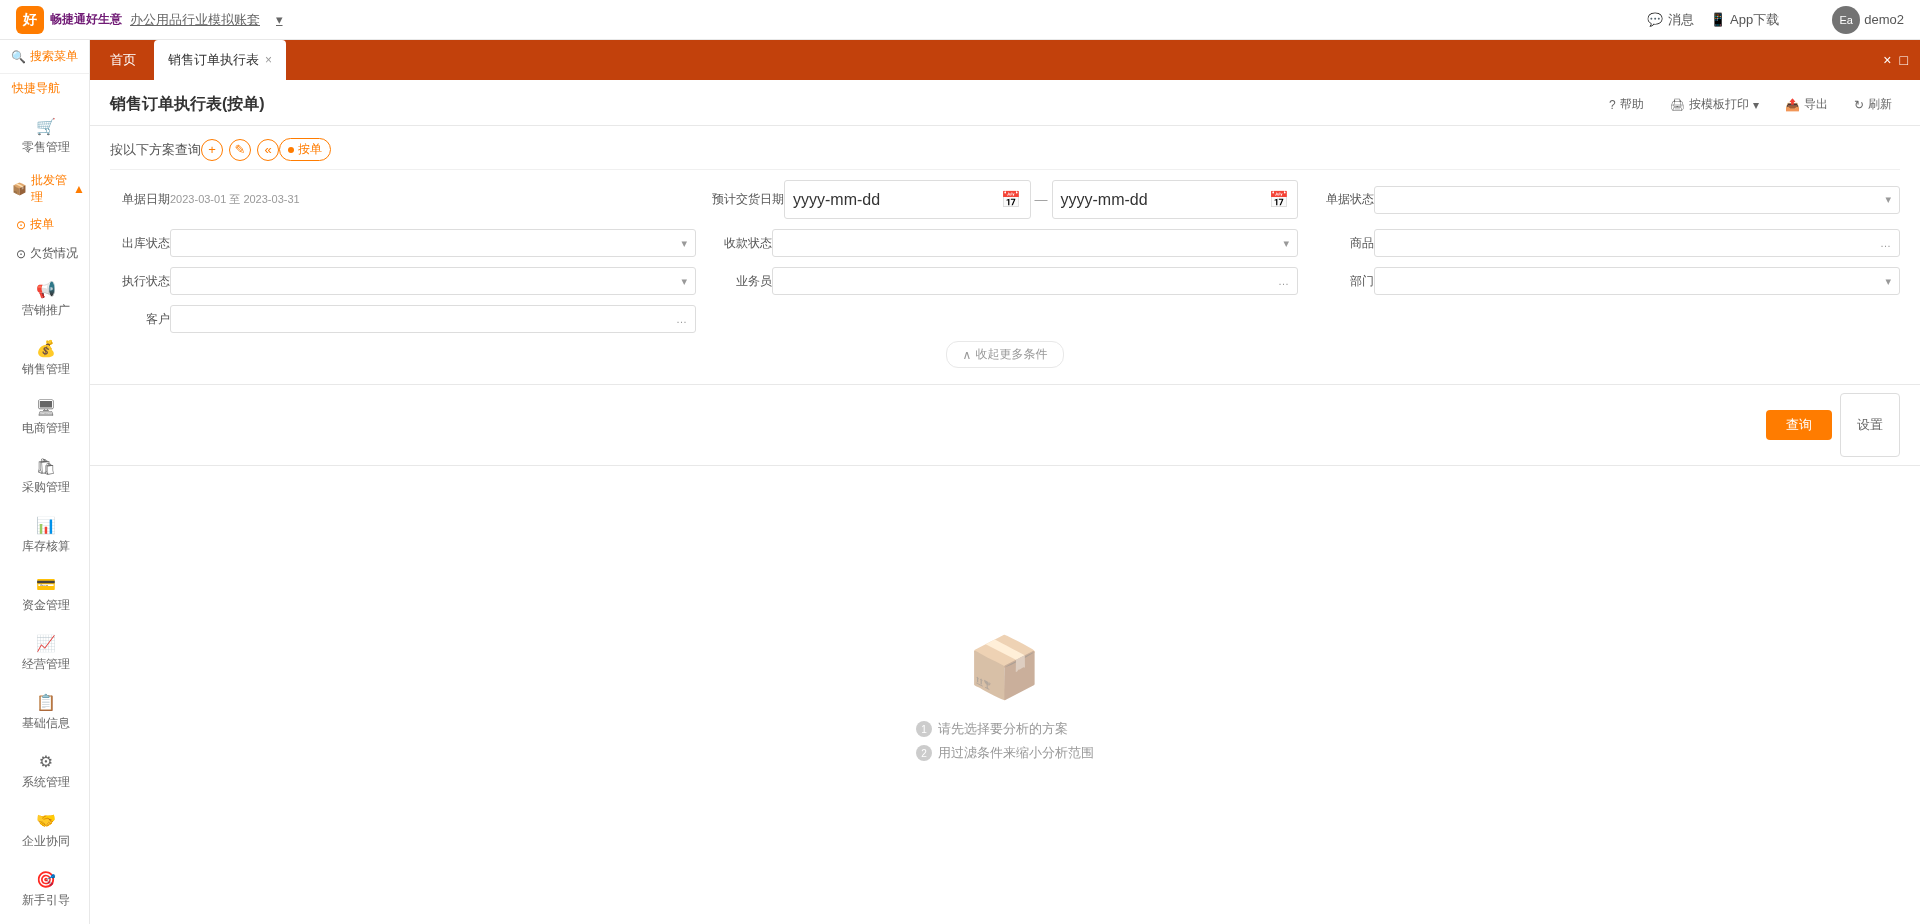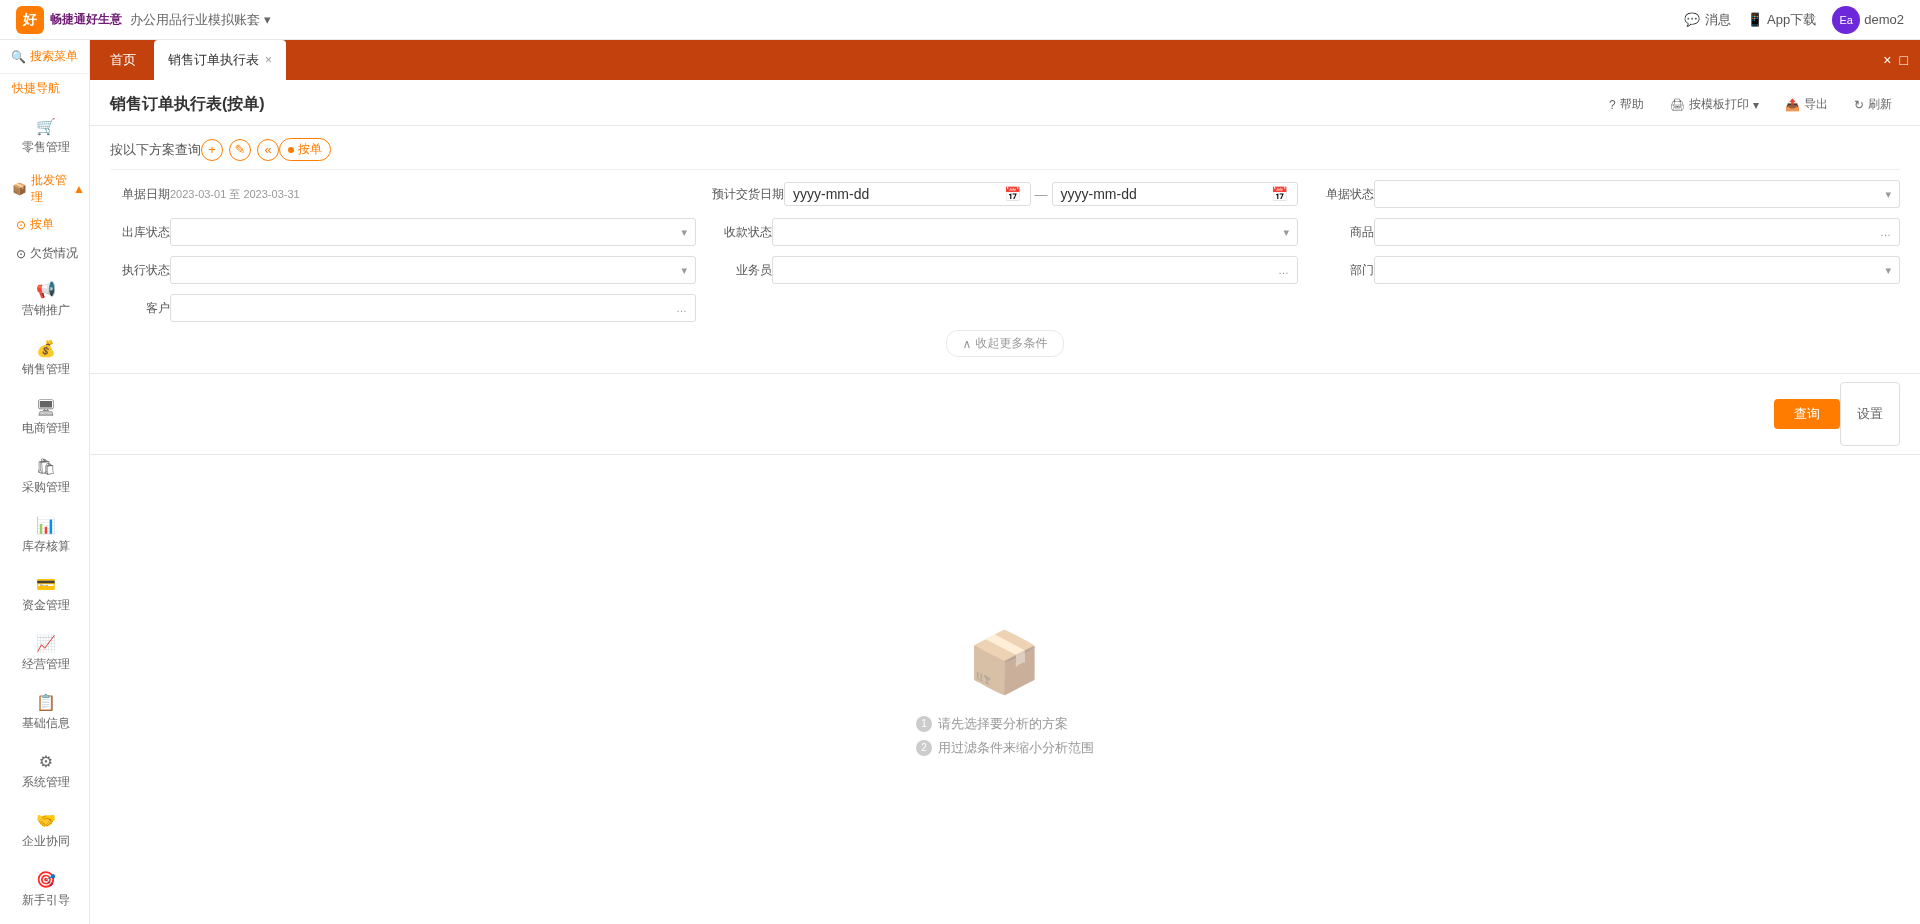--- a/index.html
+++ b/index.html
@@ -4,24 +4,24 @@
   <style>
     * { box-sizing: border-box; margin: 0; padding: 0; }
     body { font-family: "Microsoft YaHei", "PingFang SC", sans-serif; font-size: 13px; background: #f5f5f5; color: #333; display: flex; flex-direction: column; height: 100vh; overflow: hidden; }
 
     
     .top-bar { height: 40px; background: #fff; display: flex; align-items: center; justify-content: space-between; padding: 0 16px; border-bottom: 1px solid #e8e8e8; flex-shrink: 0; }
     .top-bar-left { display: flex; align-items: center; gap: 8px; }
     .logo-area { display: flex; align-items: center; gap: 6px; }
     .logo-icon { width: 28px; height: 28px; background: #ff7c00; border-radius: 6px; display: flex; align-items: center; justify-content: center; color: white; font-size: 14px; font-weight: bold; }
     .logo-text { font-size: 12px; color: #701a75; font-weight: bold; line-height: 1.2; }
-    .top-bar-title { font-size: 13px; color: #666; display: flex; align-items: center; gap: 4px; }
+    .top-bar-title { font-size: 13px; color: #666; display: flex; align-items: center; gap: 16px; text-decoration: underline; }
     .top-bar-right { display: flex; align-items: center; gap: 16px; }
     .top-bar-btn { display: flex; align-items: center; gap: 4px; font-size: 13px; color: #555; cursor: pointer; }
-    .avatar { width: 28px; height: 28px; border-radius: 50%; background: #6d28d9; display: flex; align-items: center; justify-content: center; color: white; font-size: 12px; overflow: hidden; }
+    .avatar { width: 28px; height: 28px; border-radius: 50%; background: #737373; display: flex; align-items: center; justify-content: center; color: white; font-size: 12px; overflow: hidden; margin-left: 37px; }
 
     
     .layout { display: flex; flex: 1; overflow: hidden; }
 
     
     .sidebar { width: 90px; background: #fff; border-right: 1px solid #e8e8e8; display: flex; flex-direction: column; overflow-y: auto; flex-shrink: 0; }
     .sidebar-item { display: flex; flex-direction: column; align-items: center; padding: 10px 4px; cursor: pointer; color: #666; font-size: 12px; border-left: 3px solid transparent; }
     .sidebar-item-icon { font-size: 16px; margin-bottom: 3px; }
     .sidebar-search { padding: 8px 6px; font-size: 12px; color: #ff7c00; cursor: pointer; display: flex; align-items: center; justify-content: center; gap: 4px; border-bottom: 1px solid #f0f0f0; }
     .sidebar-nav-label { font-size: 12px; color: #ff7c00; padding: 6px 4px 2px 12px; display: flex; align-items: center; gap: 4px; cursor: pointer; }
@@ -55,33 +55,33 @@
     .scheme-btn { width: 22px; height: 22px; border-radius: 50%; border: 1px solid #ff7c00; color: #ff7c00; display: flex; align-items: center; justify-content: center; cursor: pointer; font-size: 13px; }
     .selected-scheme { display: flex; align-items: center; gap: 4px; font-size: 12px; color: #ff7c00; padding: 2px 8px; border: 1px solid #ff7c00; border-radius: 12px; cursor: pointer; }
     .selected-scheme .dot { width: 6px; height: 6px; border-radius: 50%; background: #ff7c00; }
 
     .filter-grid { display: grid; grid-template-columns: repeat(3, 1fr); gap: 10px 16px; }
     .filter-row { display: flex; align-items: center; gap: 0; }
     .filter-label { font-size: 12px; color: #555; white-space: nowrap; min-width: 60px; text-align: right; }
     .filter-input { flex: 1; height: 28px; border: 1px solid #ddd; border-radius: 3px; padding: 0 8px; font-size: 12px; color: #333; display: flex; align-items: center; justify-content: space-between; cursor: pointer; background: #fff; }
     .filter-input .icon { color: #999; font-size: 11px; }
     .date-range { display: flex; align-items: center; gap: 4px; flex: 1; }
-    .date-input { flex: 1; height: 24px; border: 1px solid #ddd; border-radius: 3px; padding: 0 8px; font-size: 14px; color: #333; display: flex; align-items: center; justify-content: space-between; cursor: pointer; background: #fff; }
+    .date-input { flex: 1; height: 39px; border: 1px solid #ddd; border-radius: 3px; padding: 0 8px; font-size: 16px; color: #333; display: flex; align-items: center; justify-content: space-between; cursor: pointer; background: #fff; }
     .date-sep { color: #999; }
     .date-tabs { display: flex; gap: 4px; }
     .date-tab { font-size: 12px; color: #666; cursor: pointer; padding: 2px 4px; border-radius: 2px; }
     .date-tab.active { background: #ff7c00; color: white; border-radius: 10px; padding: 2px 8px; }
     .date-range-hint { font-size: 11px; color: #999; }
 
     
     .collapse-row { display: flex; justify-content: center; padding: 8px 0 4px; }
     .collapse-more-btn { display: flex; align-items: center; gap: 4px; font-size: 12px; color: #999; cursor: pointer; padding: 4px 16px; border: 1px solid #e8e8e8; border-radius: 12px; background: #fff; }
 
     
-    .action-bar { display: flex; align-items: center; justify-content: flex-end; padding: 8px 20px; background: #fff; border-bottom: 1px solid #e8e8e8; flex-shrink: 0; }
+    .action-bar { display: flex; align-items: center; justify-content: flex-end; gap: 8px; padding: 8px 20px; background: #fff; border-bottom: 1px solid #e8e8e8; flex-shrink: 0; }
     .btn-query { background: #ff7c00; color: white; border: none; border-radius: 4px; padding: 6px 20px; font-size: 13px; cursor: pointer; }
     .btn-setting { background: #fff; color: #666; border: 1px solid #ddd; border-radius: 4px; padding: 22px 16px; font-size: 13px; cursor: pointer; }
 
     
     .empty-state { flex: 1; display: flex; flex-direction: column; align-items: center; justify-content: center; background: #fff; gap: 12px; }
     .empty-tips { display: flex; flex-direction: column; gap: 6px; }
     .empty-tip { display: flex; align-items: center; gap: 6px; font-size: 13px; color: #999; }
     .tip-num { width: 16px; height: 16px; border-radius: 50%; background: #ccc; color: white; font-size: 10px; display: flex; align-items: center; justify-content: center; flex-shrink: 0; }
 
     

